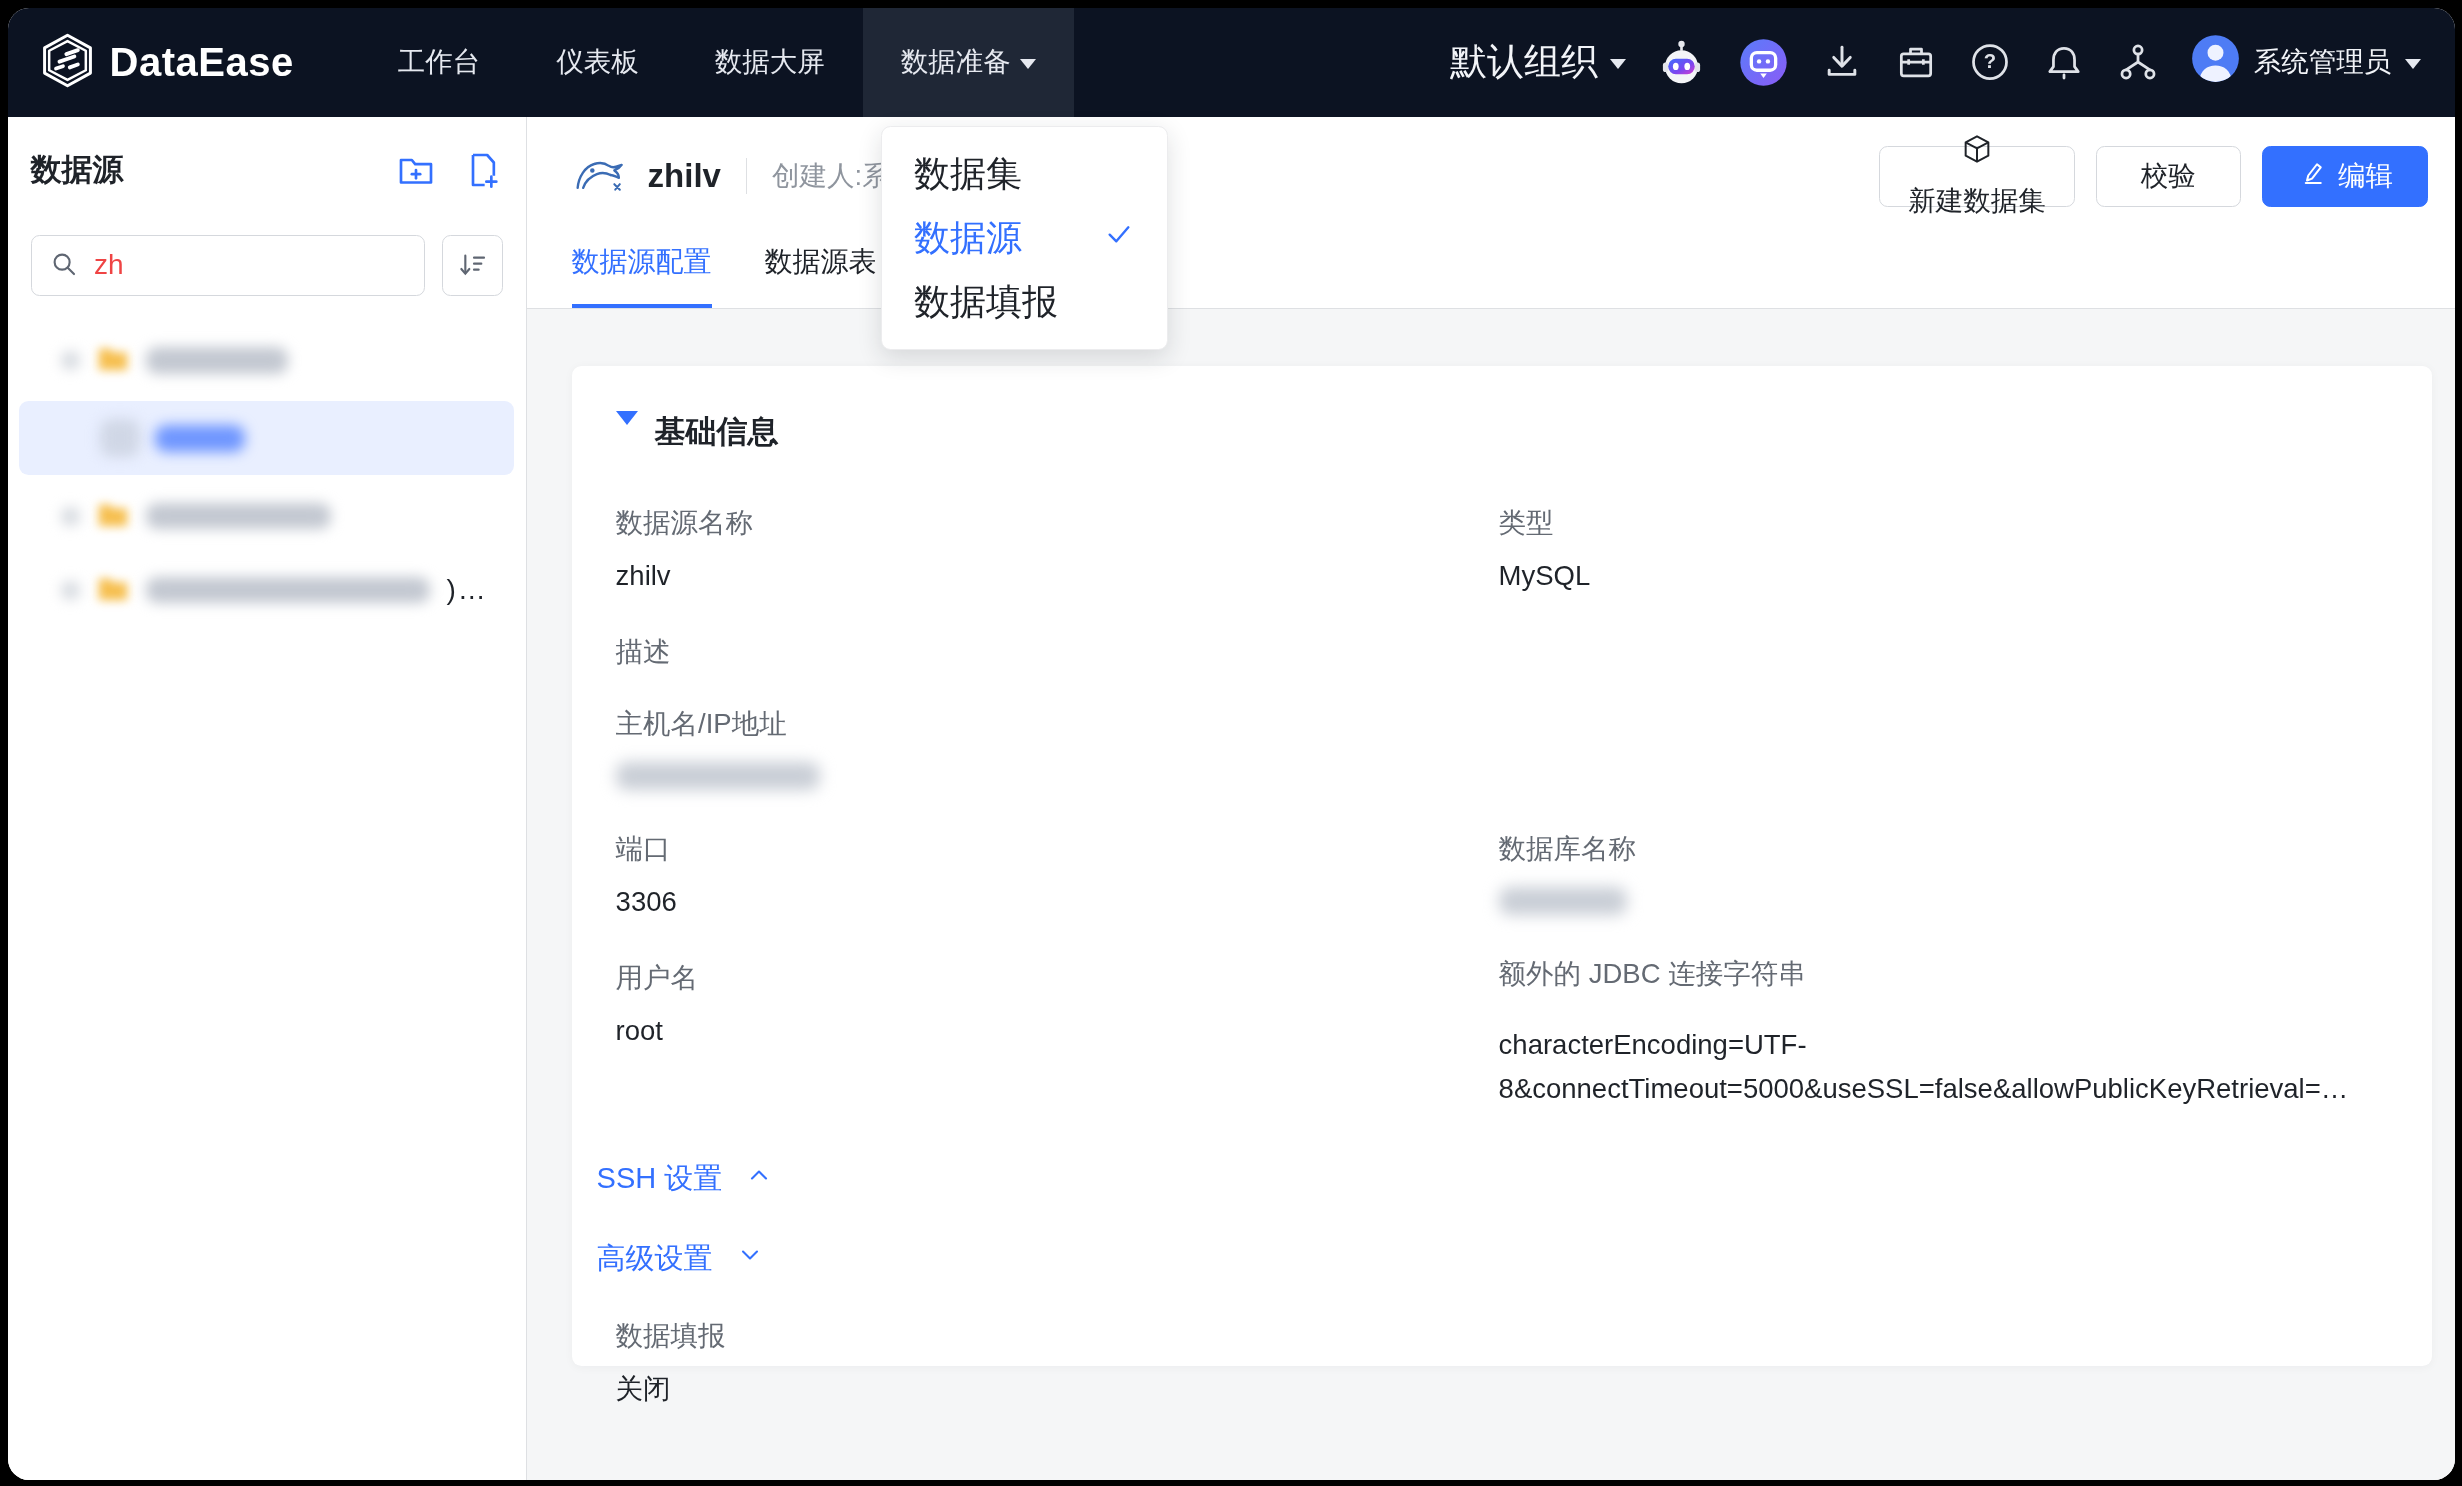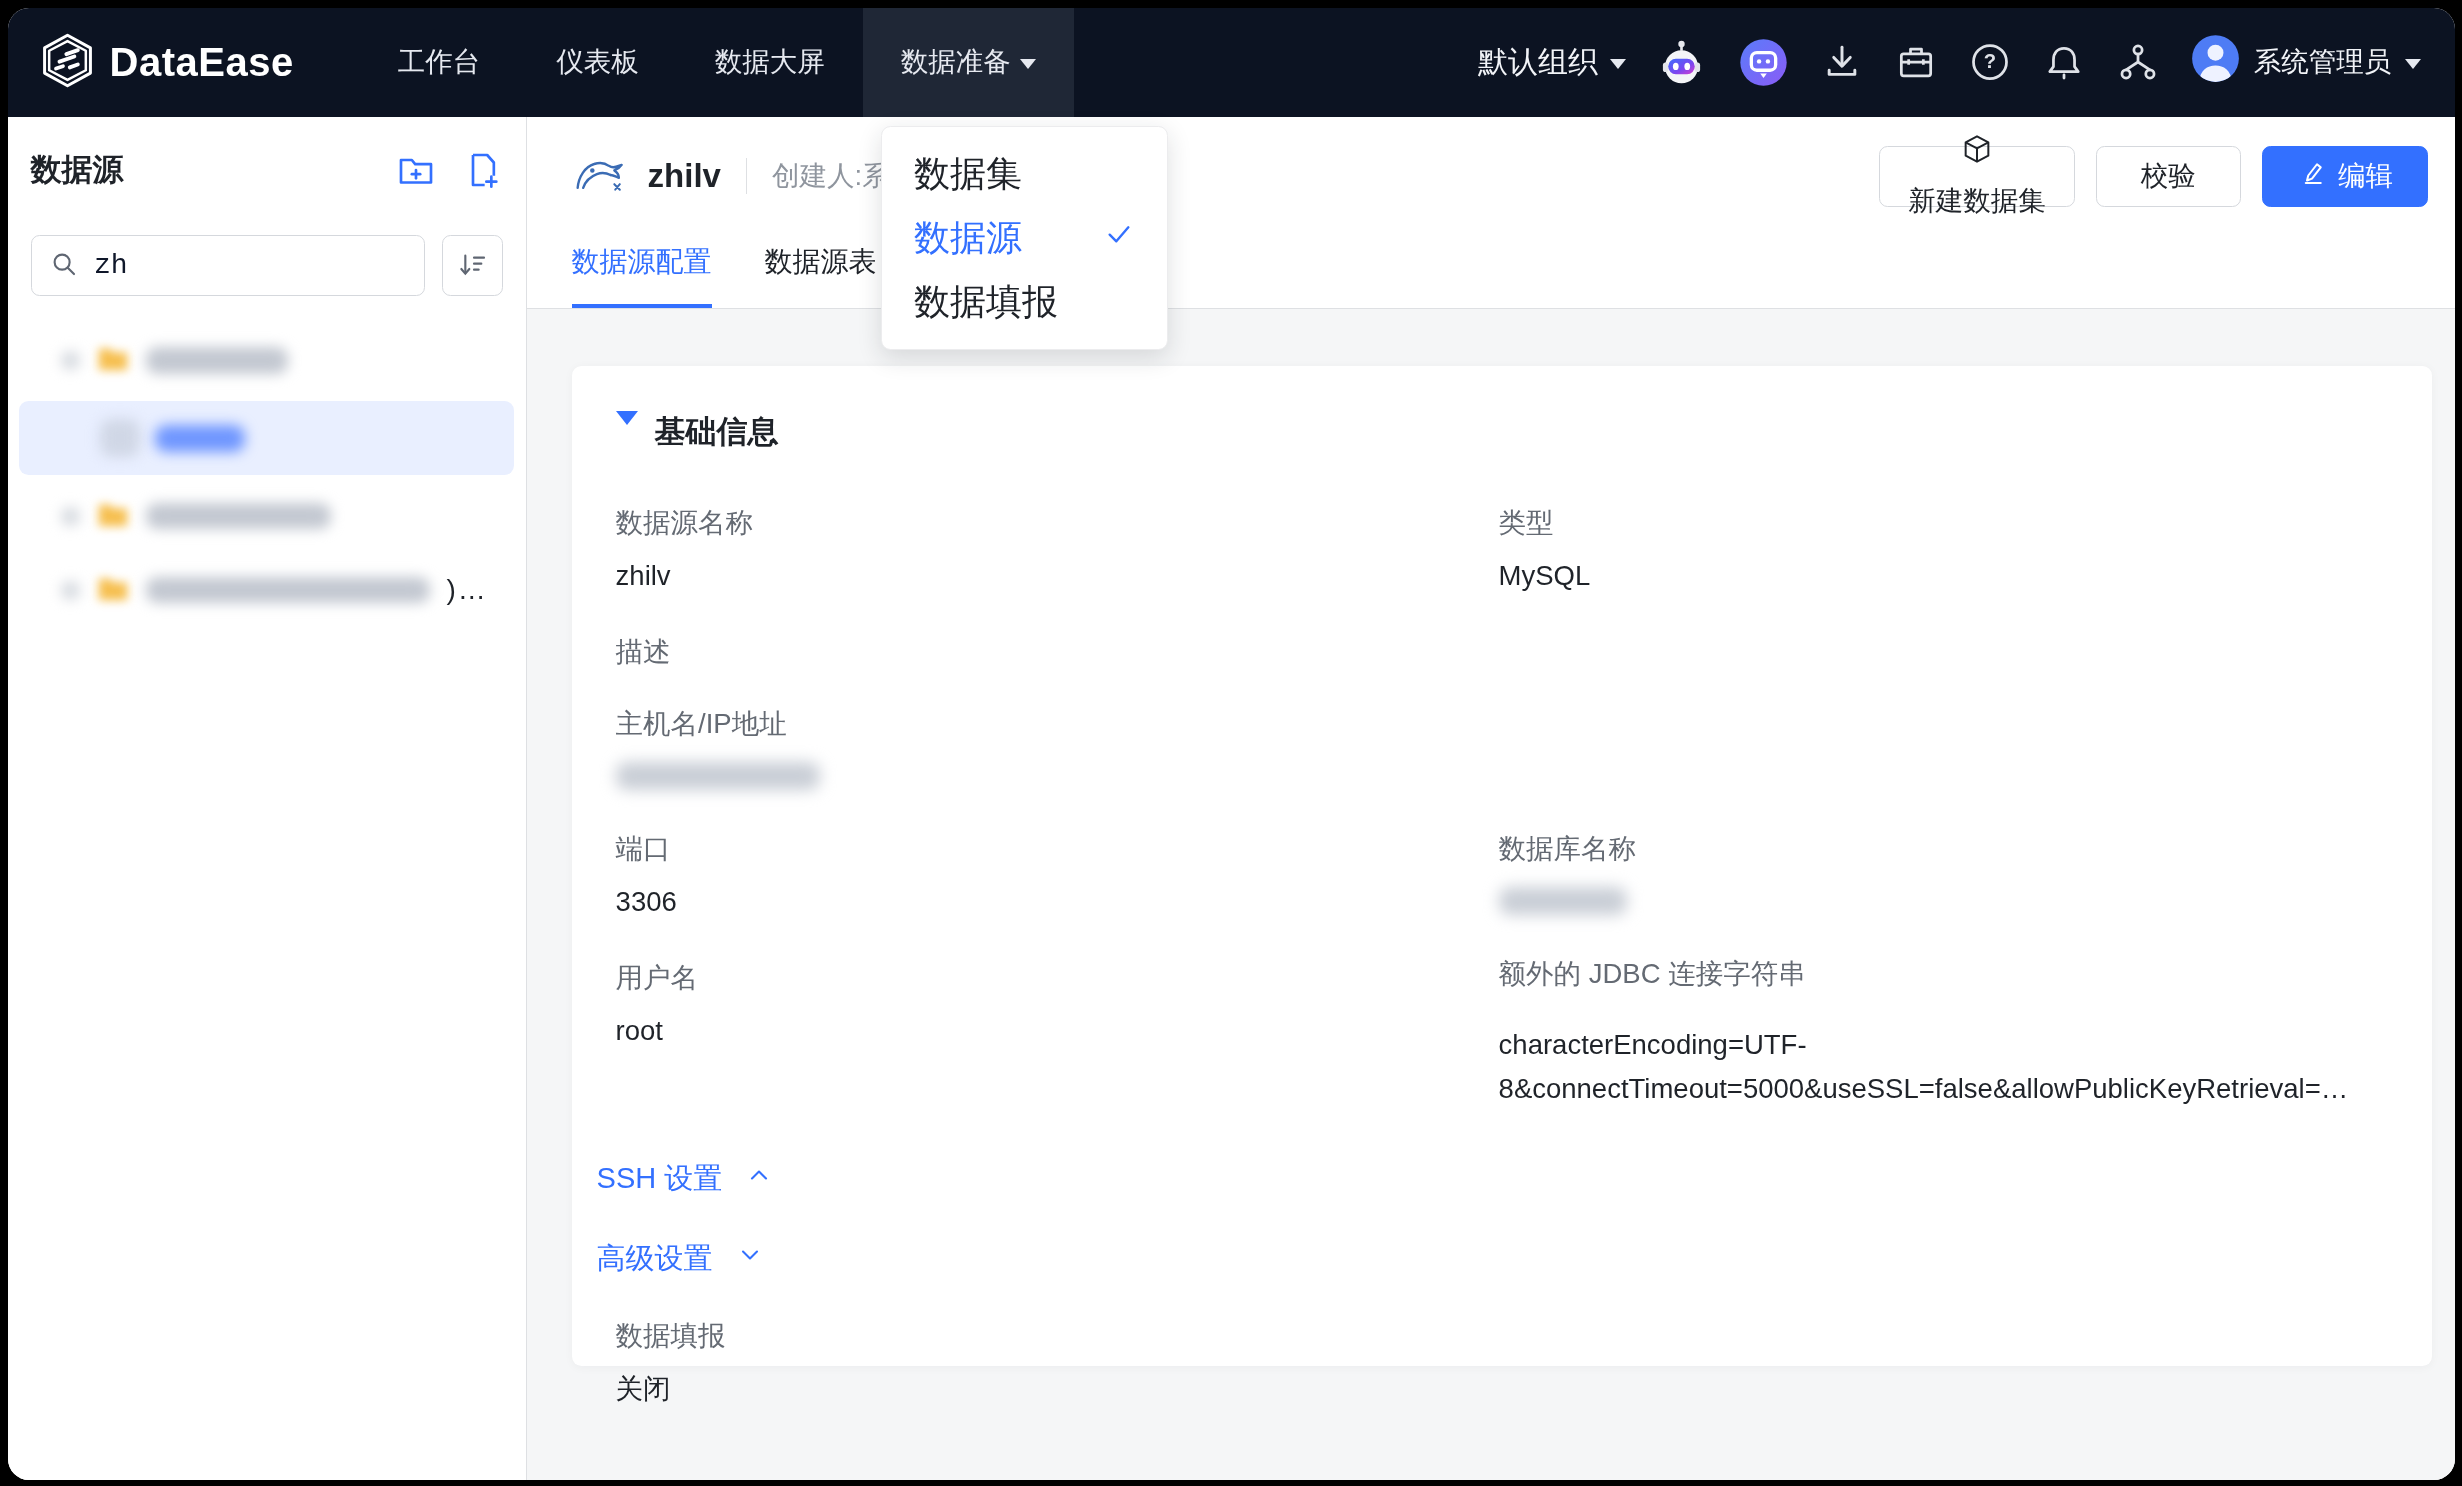--- a/index.html
+++ b/index.html
@@ -25,42 +25,42 @@
   .nav-item {
     display:flex; align-items:center; gap:9.5px; padding:0 38px;
     color:#e6e9f0; font-size:27.5px; cursor:pointer; white-space:nowrap;
   }
   .nav-item.active { background:#1f2736; }
   .caret-down-w {
     width:0; height:0; border-left:8.5px solid transparent; border-right:8.5px solid transparent;
     border-top:10.4px solid #e6e9f0; margin-top:3.8px;
   }
   .nav-right { margin-left:auto; display:flex; align-items:center; gap:30px; }
-  .org-switch { display:flex; align-items:center; gap:11.4px; color:#f2f4f8; font-size:30px; cursor:pointer; }
+  .org-switch { display:flex; align-items:center; gap:11.4px; color:#f2f4f8; font-size:37px; cursor:pointer; }
   .icon-btn { display:flex; align-items:center; justify-content:center; cursor:pointer; }
   .user-chip { display:flex; align-items:center; gap:13.3px; color:#f2f4f8; font-size:27.5px; cursor:pointer; }
 
   
   .body-row { flex:1; display:flex; min-height:0; }
   .sidebar {
     width:519px; flex:0 0 519px; background:#fff; border-right:0.9px solid #dee0e3;
     padding:32px 23px 0 23px;
   }
   .sidebar-head { display:flex; align-items:center; }
   .sidebar-title { font-size:31px; font-weight:700; }
   .sidebar-head .spacer { flex:1; }
   .sidebar-head .icon-btn { margin-left:26.5px; }
   .search-row { display:flex; gap:17px; margin-top:44px; }
   .search-box {
     flex:1; height:61px; border:1.9px solid #d5d8dd; border-radius:8.5px;
     display:flex; align-items:center; padding:0 17px; gap:13.3px; background:#fff;
   }
   .search-box input {
-    border:none; outline:none; font-size:28px; color:#0f172a; width:100%;
-    font-family:Liberation Mono, monospace; background:transparent;
+    border:none; outline:none; font-size:28px; color:#ef4444; width:100%;
+    font-family:Liberation Sans, sans-serif; background:transparent;
   }
   .sort-btn {
     width:61px; height:61px; border:1.9px solid #d5d8dd; border-radius:8.5px;
     display:flex; align-items:center; justify-content:center; background:#fff; cursor:pointer;
   }
   .tree { margin-top:28px; }
   .tree-row { height:74px; display:flex; align-items:center; gap:15px; padding-left:30px; cursor:pointer; }
   .tree-row.selected {
     background:#e9efff; border-radius:9.5px; margin:3.8px -11.4px; padding-left:81px;
   }

